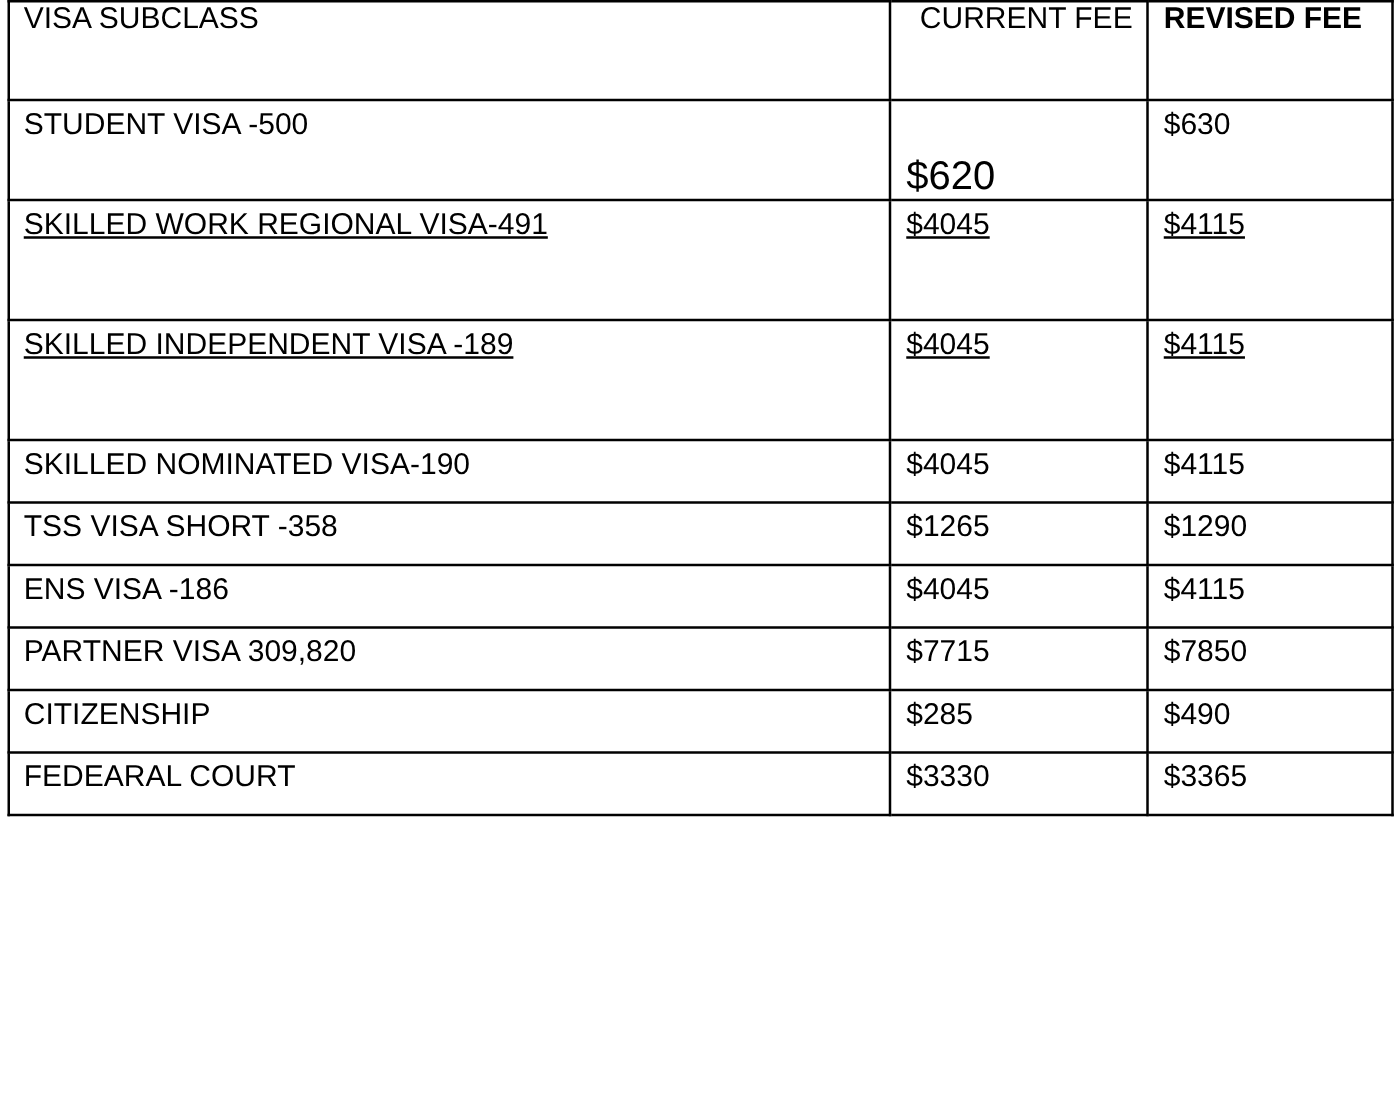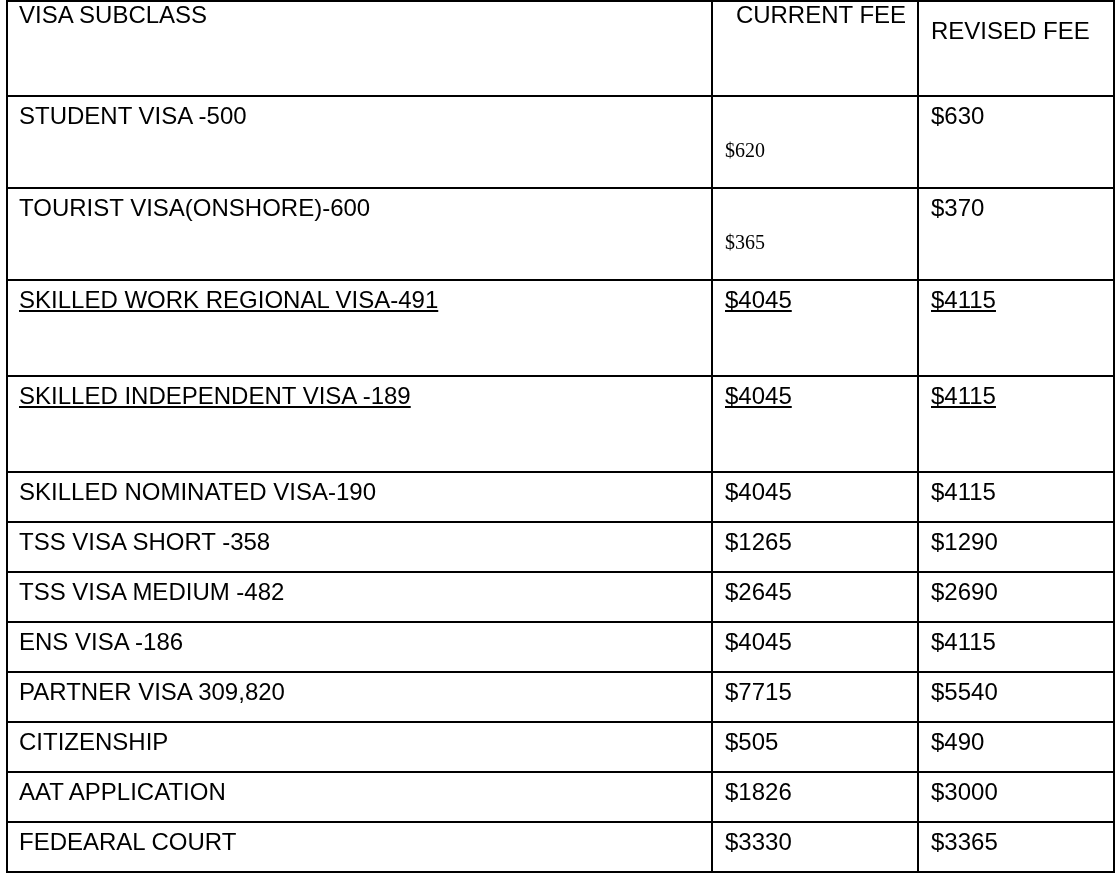--- a/index.html
+++ b/index.html
@@ -49,39 +49,38 @@
 
   
   thead th {
     height: 71px;
     font-weight: bold;
     font-size: 23px;
     vertical-align: bottom;
   }
   thead th.h1 { padding: 0 0 6px 11px; }
   thead th.h2 { padding: 0 0 6px 12px; text-align: center; }
-  thead th.h3 { padding: 16px 0 6px 12px; }
+  thead th.h3 { padding: 0 0 6px 12px; font-weight: bold; }
 
   
   tbody td.label {
     padding: 6px 0 0 11px;
     font-size: 24px;
   }
   tbody td.fee {
     padding: 6px 0 0 12px;
     font-size: 24px;
     margin-left: 37px;
   }
 
   
   tbody td.fee-low {
-    padding: 6px 0 16px 12px;
-    font-size: 20px;
+    padding: 6px 0 0 12px;
+    font-size: 32px;
     vertical-align: top;
-    font-family: Liberation Serif, serif;
   }
   tbody td.fee-low .inner {
     display: block;
     padding-top: 36px;
   }
 
   tbody tr.r-tall td { height: 68px; border-radius: 22px; }
   tbody tr.r-xtall td { height: 86px; }
   tbody tr.r-xxtall td { height: 88px; text-decoration: underline; }
   tbody tr.r-compact td { height: 42px; border-radius: 15px; }
@@ -122,31 +121,20 @@
         </td>
         <td class="fee-low">
           <span class="inner">$620</span>
         </td>
         <td class="fee">
           <span class="cell-text">$630</span>
         </td>
       </tr>
 
 
-      <tr class="r-tall">
-        <td class="label">
-          <span class="cell-text">TOURIST VISA(ONSHORE)-600</span>
-        </td>
-        <td class="fee-low">
-          <span class="inner">$365</span>
-        </td>
-        <td class="fee">
-          <span class="cell-text">$370</span>
-        </td>
-      </tr>
 
       <tr class="r-xxtall">
         <td class="label">
           <span class="cell-text">SKILLED WORK REGIONAL VISA-491</span>
         </td>
         <td class="fee">
           <span class="cell-text">$4045</span>
         </td>
         <td class="fee">
           <span class="cell-text">$4115</span>
@@ -182,31 +170,20 @@
           <span class="cell-text">TSS VISA SHORT -358</span>
         </td>
         <td class="fee">
           <span class="cell-text">$1265</span>
         </td>
         <td class="fee">
           <span class="cell-text">$1290</span>
         </td>
       </tr>
 
-      <tr class="r-compact">
-        <td class="label">
-          <span class="cell-text">TSS VISA MEDIUM -482</span>
-        </td>
-        <td class="fee">
-          <span class="cell-text">$2645</span>
-        </td>
-        <td class="fee">
-          <span class="cell-text">$2690</span>
-        </td>
-      </tr>
 
       <tr class="r-compact">
         <td class="label">
           <span class="cell-text">ENS VISA -186</span>
         </td>
         <td class="fee">
           <span class="cell-text">$4045</span>
         </td>
         <td class="fee">
           <span class="cell-text">$4115</span>
@@ -214,47 +191,36 @@
       </tr>
 
       <tr class="r-compact">
         <td class="label">
           <span class="cell-text">PARTNER VISA 309,820</span>
         </td>
         <td class="fee">
           <span class="cell-text">$7715</span>
         </td>
         <td class="fee">
-          <span class="cell-text">$5540</span>
+          <span class="cell-text">$7850</span>
         </td>
       </tr>
 
       <tr class="r-compact">
         <td class="label">
           <span class="cell-text">CITIZENSHIP</span>
         </td>
         <td class="fee">
-          <span class="cell-text">$505</span>
+          <span class="cell-text">$285</span>
         </td>
         <td class="fee">
           <span class="cell-text">$490</span>
         </td>
       </tr>
 
-      <tr class="r-compact">
-        <td class="label">
-          <span class="cell-text">AAT APPLICATION</span>
-        </td>
-        <td class="fee">
-          <span class="cell-text">$1826</span>
-        </td>
-        <td class="fee">
-          <span class="cell-text">$3000</span>
-        </td>
-      </tr>
 
       <tr class="r-compact">
         <td class="label">
           <span class="cell-text">FEDEARAL COURT</span>
         </td>
         <td class="fee">
           <span class="cell-text">$3330</span>
         </td>
         <td class="fee">
           <span class="cell-text">$3365</span>

